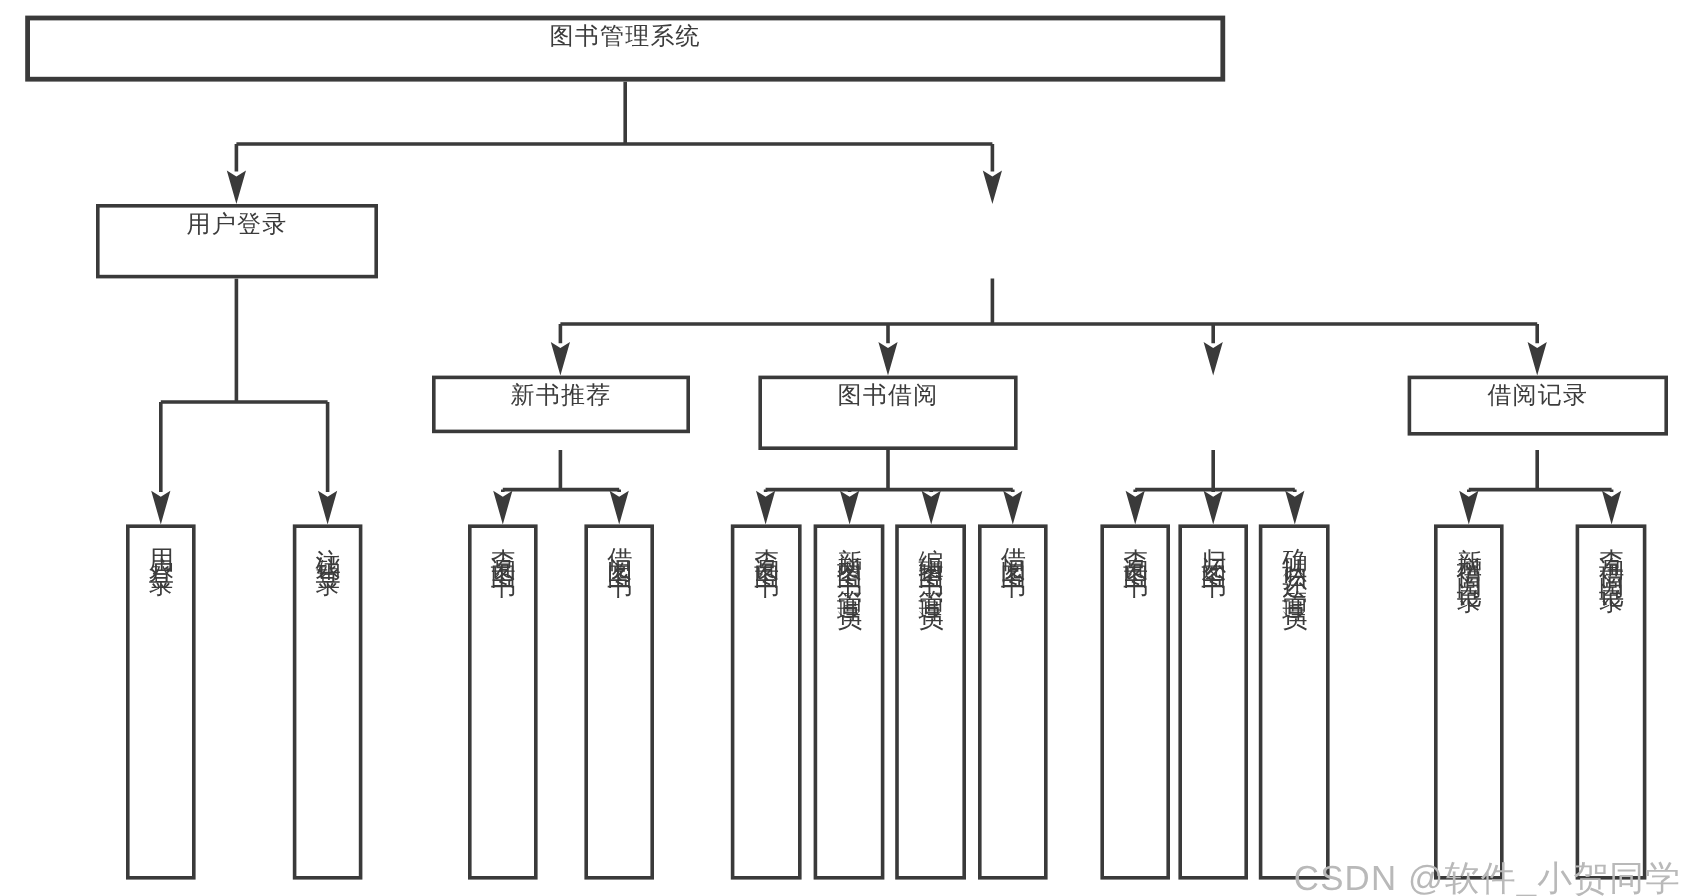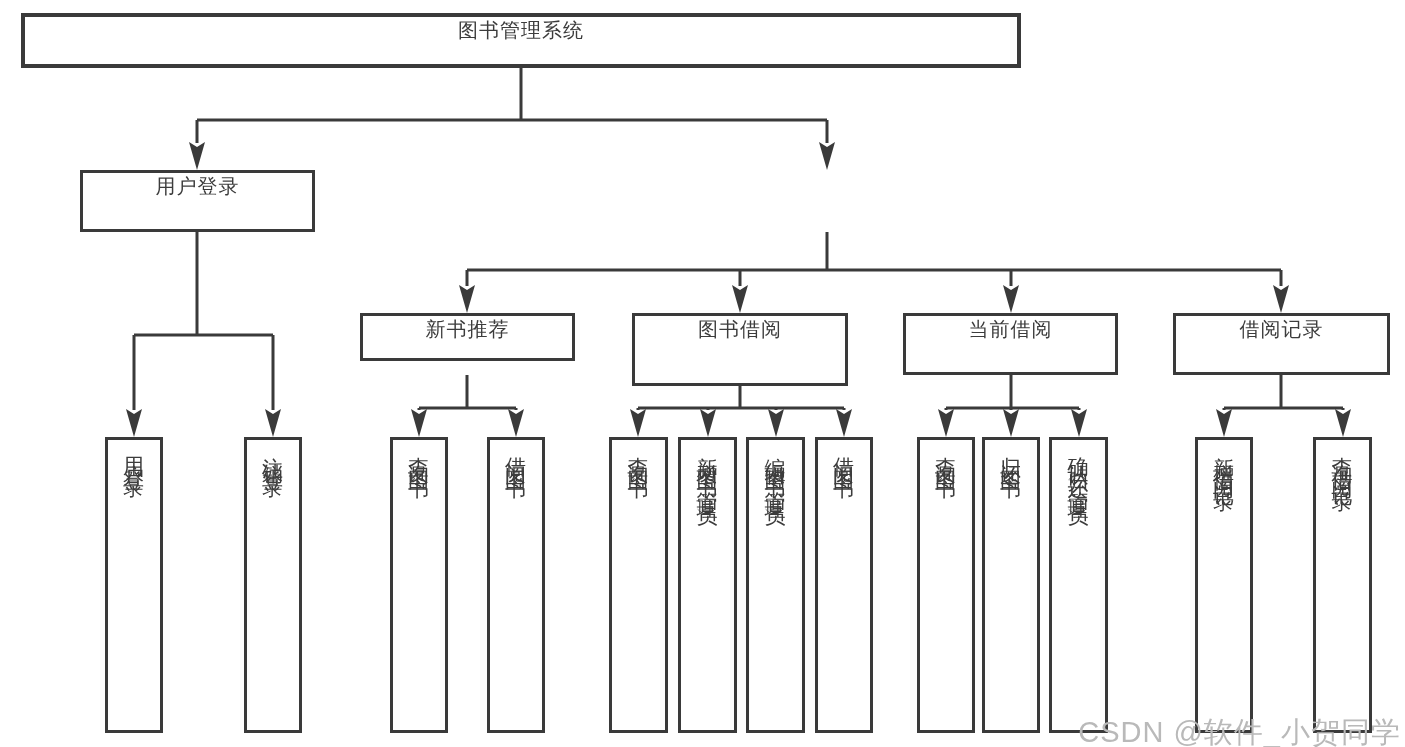--- a/index.html
+++ b/index.html
@@ -110,27 +110,24 @@
     <span>图书管理系统</span>
   </div>
 
   <div class="node h" style="left:80px;top:170px;width:235px;height:62px">
     <span>用户登录</span>
   </div>
 
   <div class="node h" style="left:360px;top:313px;width:215px;height:48px">
     <span>新书推荐</span>
   </div>
-  <div class="node h" style="left:632px;top:313px;width:216px;height:73px">
+  <div class="node h" style="left:632px;top:313px;width:216px;height:62px">
     <span>图书借阅</span>
   </div>
-  <div class="node h" style="left:903px;top:313px;width:215px;height:62px">
-    <span>当前借阅</span>
-  </div>
-  <div class="node h" style="left:1173px;top:313px;width:217px;height:62px">
+  <div class="node h" style="left:1173px;top:313px;width:217px;height:50px">
     <span>借阅记录</span>
   </div>
 
   <div class="node v" style="left:105px;top:437px;width:58px;height:296px">
     <span class="vtext">用户登录</span>
   </div>
   <div class="node v" style="left:244px;top:437px;width:58px;height:296px">
     <span class="vtext">注销登录</span>
   </div>
 

